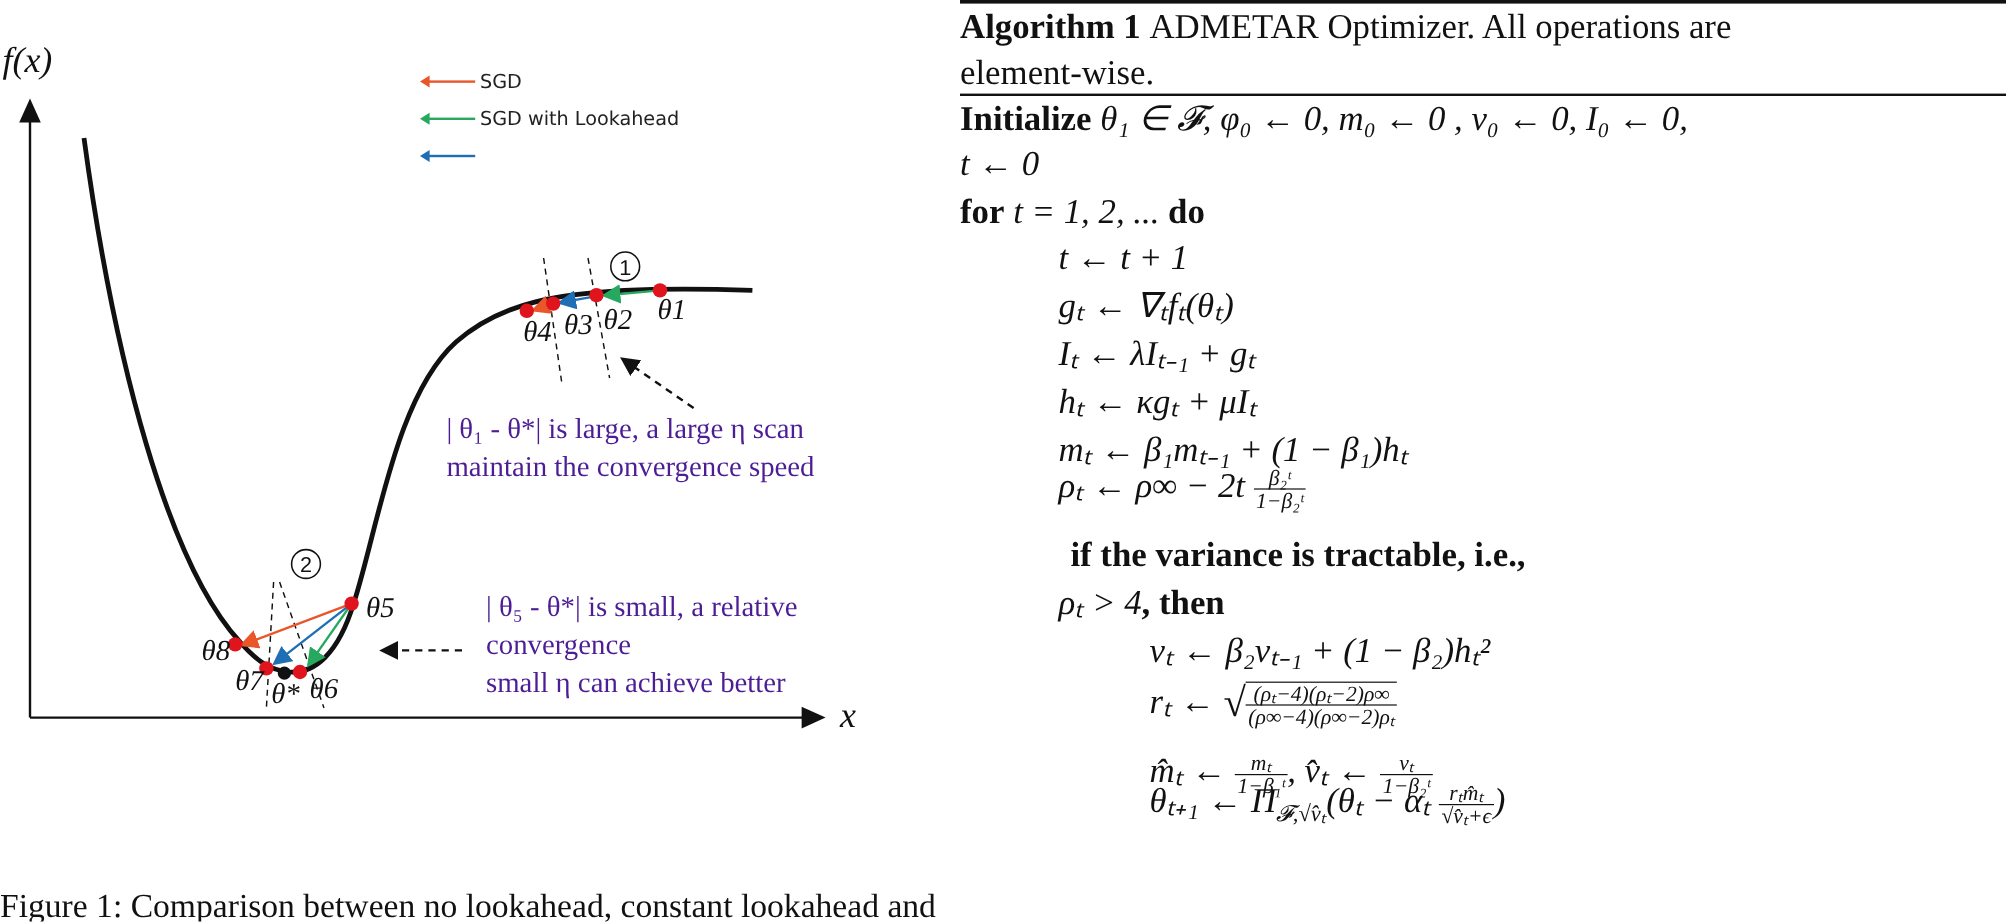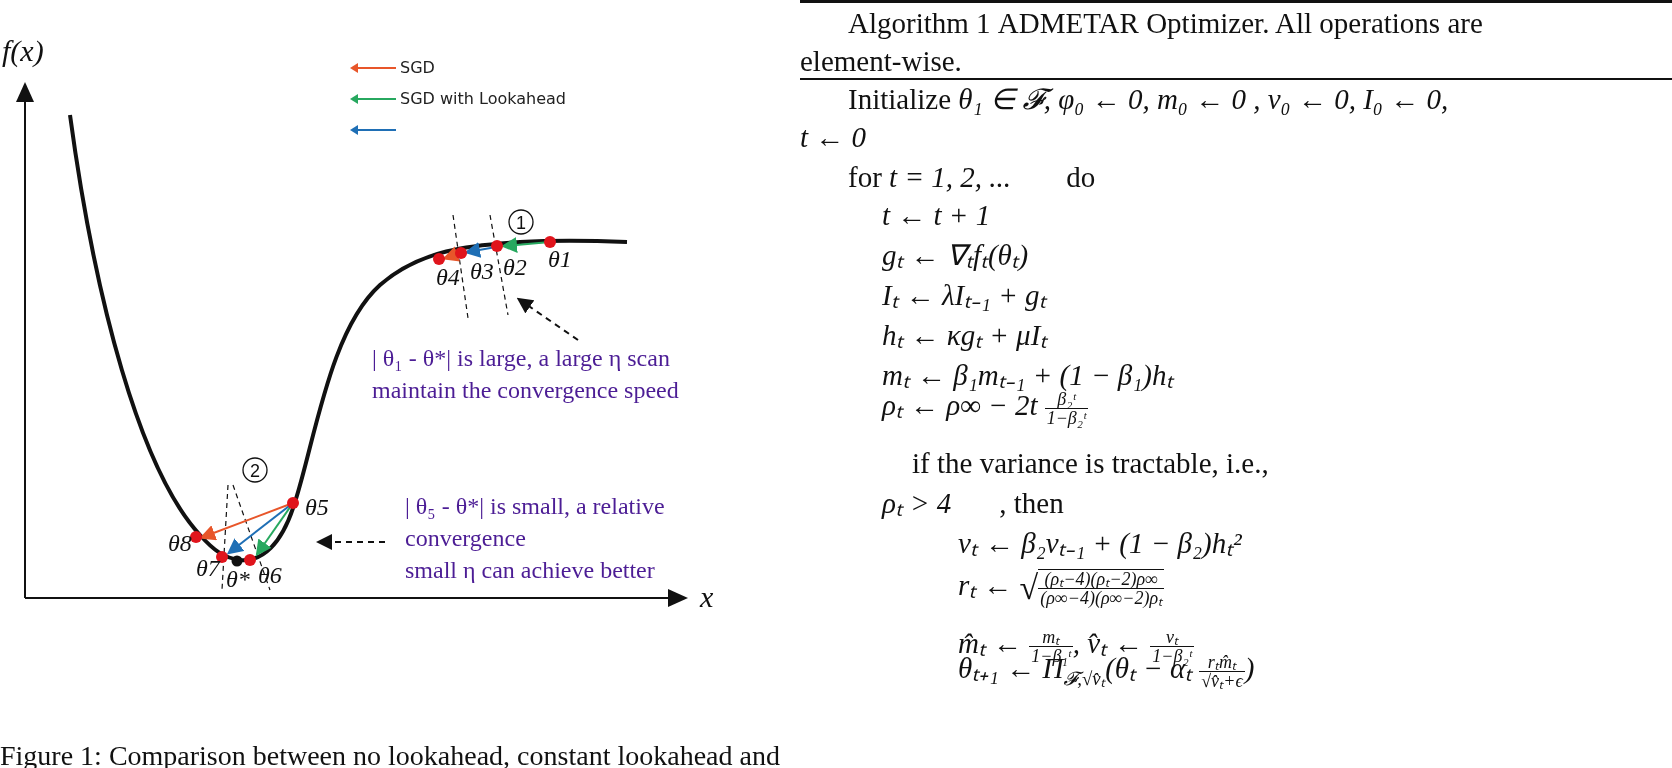--- a/index.html
+++ b/index.html
@@ -12,21 +12,21 @@
   .legend .sw .ln{position:absolute;left:6px;right:0;top:4px;height:2px;}
   .legend .sw .hd{position:absolute;left:0;top:0;width:0;height:0;border-top:5px solid transparent;border-bottom:5px solid transparent;}
   .legend .bold{font-weight:bold;}
   .lbl{position:absolute;font-style:italic;font-family:"Liberation Serif",serif;}
   .ann{position:absolute;font-size:24px;line-height:32px;font-family:"Liberation Serif",serif;color:#4c1d95;}
   .caption{position:absolute;left:0;top:740px;font-size:28px;font-family:"Liberation Serif",serif;white-space:nowrap;}
   .algo{position:absolute;left:800px;top:0;width:872px;font-size:29px;line-height:38px;}
   .algo .rule-top{position:absolute;left:0;top:0;width:872px;height:3px;background:#111;}
   .algo .rule-mid{position:absolute;left:0;top:78px;width:872px;height:1.5px;background:#111;}
   .algo .line{position:absolute;white-space:nowrap;}
-  .algo b{font-weight:normal;margin-left:48px;}
+  .algo b{font-weight:bold;}
   .sc{font-variant:small-caps;}
   .m{font-family:"Liberation Serif",serif;font-style:italic;}
   .frac{display:inline-block;vertical-align:middle;text-align:center;font-size:18px;line-height:18px;}
   .frac .num{display:block;border-bottom:1.3px solid #111;padding:0 2px;}
   .frac .den{display:block;padding:0 2px;}
   .sqrt{display:inline-block;vertical-align:middle;}
   sub,sup{font-size:65%;}
 </style>
 </head>
 <body>
@@ -177,21 +177,21 @@
   <div class="line m" style="left:82px;top:236px;">gₜ ← ∇ₜfₜ(θₜ)</div>
   <div class="line m" style="left:82px;top:276px;">Iₜ ← λIₜ₋₁ + gₜ</div>
   <div class="line m" style="left:82px;top:316px;">hₜ ← κgₜ + μIₜ</div>
   <div class="line m" style="left:82px;top:356px;">mₜ ← β₁mₜ₋₁ + (1 − β₁)hₜ</div>
 
   <div class="line" style="left:82px;top:386px;">
     <span class="m">ρₜ ← ρ∞ − 2t</span>
     <span class="frac m"><span class="num">β₂ᵗ</span><span class="den">1−β₂ᵗ</span></span>
   </div>
 
-  <div class="line" style="left:64px;top:444px;"><b>if the variance is tractable, i.e.,</b></div>
+  <div class="line" style="left:92px;top:444px;"><b>if the variance is tractable, i.e.,</b></div>
   <div class="line" style="left:82px;top:484px;">
     <span class="m">ρₜ &gt; 4</span><b>, then</b>
   </div>
 
   <div class="line m" style="left:158px;top:524px;">vₜ ← β₂vₜ₋₁ + (1 − β₂)hₜ²</div>
 
   <div class="line" style="left:158px;top:566px;">
     <span class="m">rₜ ←</span>
     <span class="sqrt" style="font-size:34px;">√</span><span class="frac m" style="border-top:1.3px solid #111;"><span class="num">(ρₜ−4)(ρₜ−2)ρ∞</span><span class="den">(ρ∞−4)(ρ∞−2)ρₜ</span></span>
   </div>

